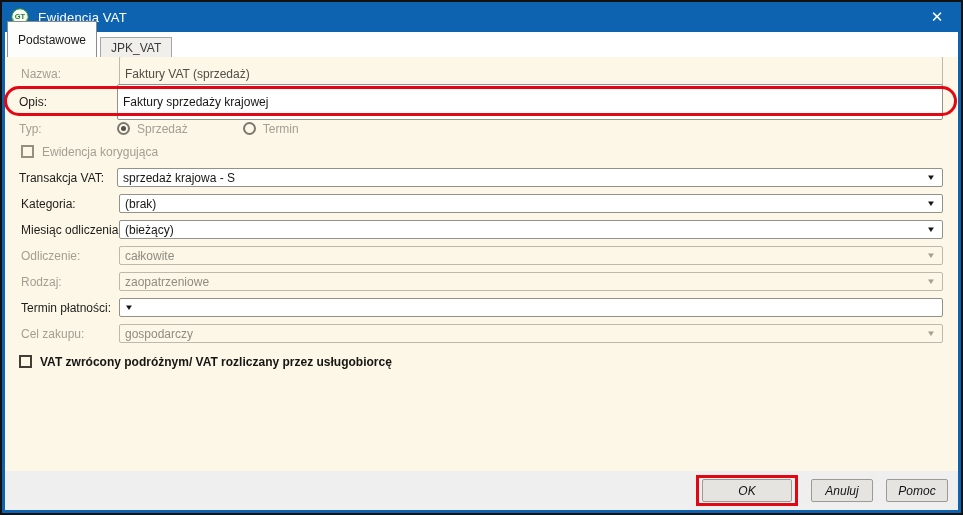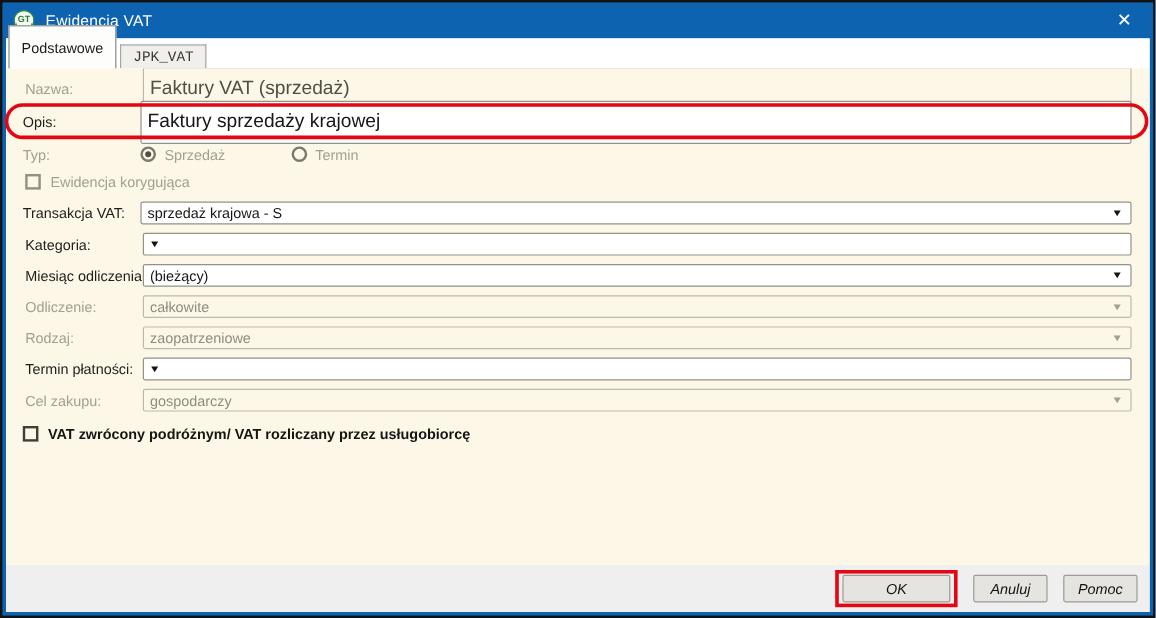--- a/index.html
+++ b/index.html
@@ -16,30 +16,30 @@
   .close-btn { color:#ffffff; font-size:15px; width:30px; height:26px; display:flex;
     align-items:center; justify-content:center; cursor:default; }
   
   .window-body { position:absolute; left:3px; right:3px; top:30px; bottom:3px;
     display:flex; flex-direction:column; background:#ffffff; }
   .tabstrip { height:25px; background:#ffffff; display:flex; align-items:flex-end; padding-left:2px; }
   .tab { box-sizing:border-box; font-size:12px; padding:0 10px; display:flex; align-items:center; white-space:nowrap; }
   .tab.active { height:36px; background:#fdfdfc; border:1px solid #8a8a8a; border-bottom:none;
     color:#1a1a1a; position:relative; z-index:2; }
   .tab.inactive { height:20px; background:#f0efec; border:1px solid #a6a6a2; border-bottom:none;
-    color:#3a3a38; margin-left:3px;font-family:Liberation Mono, monospace; }
+    color:#3a3a38; margin-left:3px; }
   .content { flex:1; background:#fcf7e6; overflow:hidden; }
   .footer { height:39px; background:#efefef; display:flex; align-items:center;
     justify-content:flex-end; padding-right:10px; gap:13px; }
   
   .row { display:flex; align-items:center; margin-left:14px; margin-right:15px; height:19px; }
   .lbl { flex:0 0 98px; width:98px; font-size:12px; color:#1d1d1b; white-space:nowrap; }
   .lbl.dis { color:#a29f93; }
   .tfield { flex:1; height:36px; box-sizing:border-box; border:1px solid #92928a; border-radius:2px;
-    background:#ffffff; font-size:16px; color:#171715; padding:16px 5px; font-family:inherit; }
+    background:#ffffff; font-size:12px; color:#171715; padding:16px 5px; font-family:inherit; }
   .tfield.dis { background:#fcf7e6; border-color:#bdbaad; color:#504e45; }
   .combo { flex:1; height:19px; box-sizing:border-box; border:1px solid #92928a; border-radius:2px;
     background:#ffffff; display:flex; align-items:center; padding:0 5px; font-size:12px; color:#171715; }
   .combo .ctext { flex:1; white-space:nowrap; overflow:hidden; }
   .combo .arrow { font-size:8px; color:#141412; transform:scaleX(1.25); margin-right:2px; }
   .combo.dis { background:#fcf7e6; border-color:#bdbaad; color:#8f8c81; }
   .combo.dis .arrow { color:#a3a095; }
   
   .radio { width:13px; height:13px; border-radius:50%; box-sizing:border-box; border:2px solid #7b796f;
     background:#fcf7e6; display:inline-block; position:relative; flex:0 0 auto; }
@@ -121,20 +121,21 @@
         <div class="lbl">Transakcja VAT:</div>
         <div class="combo">
           <span class="ctext">sprzedaż krajowa - S</span>
           <span class="arrow">▼</span>
         </div>
       </div>
 
       <div class="row mt7">
         <div class="lbl">Kategoria:</div>
         <div class="combo">
+          <span class="ctext">(brak)</span>
           <span class="arrow">▼</span>
         </div>
       </div>
 
       <div class="row mt7">
         <div class="lbl">Miesiąc odliczenia:</div>
         <div class="combo">
           <span class="ctext">(bieżący)</span>
           <span class="arrow">▼</span>
         </div>

